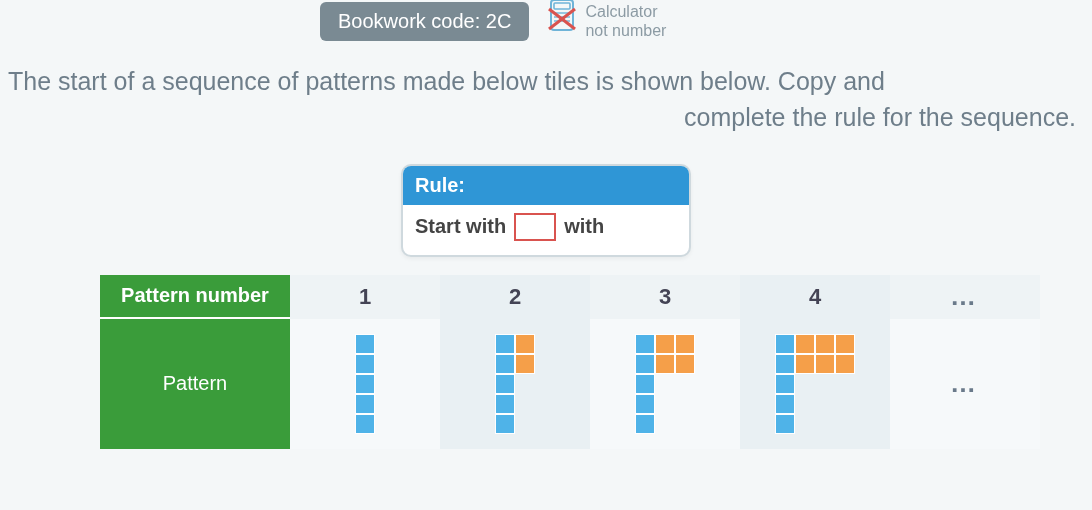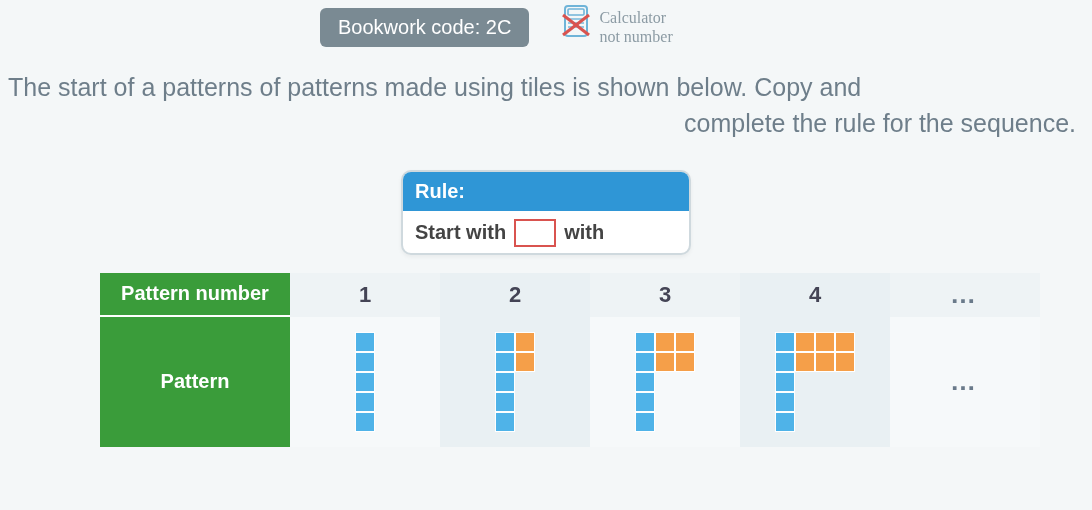--- a/index.html
+++ b/index.html
@@ -8,40 +8,39 @@
       height: 510px;
       font-family: Arial, Helvetica, sans-serif;
       color: #6a7a8a;
       background: #f4f7f8;
       overflow: hidden;
       padding: 0;
     }
     .topbar {
       display: flex;
       align-items: center;
-      gap: 32px;
+      gap: 18px;
       margin-left: 320px;
-      padding-top: 8px;
+      padding-top: 2px;
     }
     .badge {
       background: #7a8a93;
       color: #fff;
       padding: 8px 18px;
       border-radius: 6px;
       font-size: 20px;
     }
     .calc {
       display: flex;
       flex-direction: column;
       font-size: 16px;
       color: #8c9ba4;
       line-height: 1.15;
       position: relative;
       padding-left: 38px;
-      font-family: Liberation Serif, serif;
     }
     .calc-icon {
       position: absolute;
       left: 0; top: -4px;
       width: 30px; height: 34px;
     }
     .question {
       margin: 22px 16px 0 8px;
       font-size: 25px;
       color: #6e7e8a;
@@ -58,21 +57,21 @@
       box-shadow: 0 2px 4px rgba(0,0,0,0.05);
     }
     .rule-head {
       background: #2f96d6;
       color: #fff;
       font-weight: bold;
       font-size: 20px;
       padding: 8px 12px;
     }
     .rule-body {
-      padding: 8px 12px 2px 12px;
+      padding: 8px 12px 10px 12px;
       font-size: 20px;
       color: #444;
       font-weight: bold;
     }
     .rule-line { display:flex; align-items:center; gap:8px; margin-bottom:4px; }
     .blank-box {
       display:inline-block;
       width: 42px; height: 28px;
       border: 2px solid #d9534f;
       background: #fff;
@@ -83,21 +82,21 @@
       display: grid;
       grid-template-columns: 190px repeat(5, 150px);
       grid-template-rows: 44px 130px;
     }
     .ptable > div {
       display:flex;
       align-items:center;
       justify-content:center;
     }
     .head-col { background:#3a9c3a; color:#fff; font-size:20px; font-weight:600; border-bottom:2px solid #fff; }
-    .pat-label { background:#3a9c3a; color:#fff; font-size:20px; font-weight:700; }
+    .pat-label { background:#3a9c3a; color:#fff; font-size:20px; font-weight:400; }
     .num-cell { background:#eef3f5; font-size:22px; color:#445; font-weight:600; }
     .dots-cell { background:#eef3f5; font-size:26px; color:#6a7a8a; font-weight:bold; letter-spacing:4px; }
     .pat-cell { background:#f6f9fa; }
     .pat-dots { background:#f6f9fa; font-size:26px; color:#6a7a8a; font-weight:bold; letter-spacing:4px; }
     .stripe { background:#e9f0f3; }
     
     .tiles {
       position: relative;
       width: 120px; height: 120px;
     }
@@ -125,21 +124,21 @@
         <line x1="2" y1="30" x2="28" y2="10" stroke="#d9534f" stroke-width="3"></line>
         <line x1="2" y1="10" x2="28" y2="30" stroke="#d9534f" stroke-width="3"></line>
       </svg>
     </span>
     <span>Calculator</span>
     <span>not number</span>
   </div>
 </div>
 
 <div class="question">
-  <span>The start of a patterns of patterns made using tiles is shown below. Copy and</span>
+  <span>The start of a sequence of patterns made below tiles is shown below. Copy and</span>
   <span class="line2">complete the rule for the sequence.</span>
 </div>
 
 <div class="rule-card">
   <div class="rule-head">Rule:</div>
   <div class="rule-body">
     <div class="rule-line">
       <span>Start with</span>
       <span class="blank-box"></span>
       <span>with</span>

